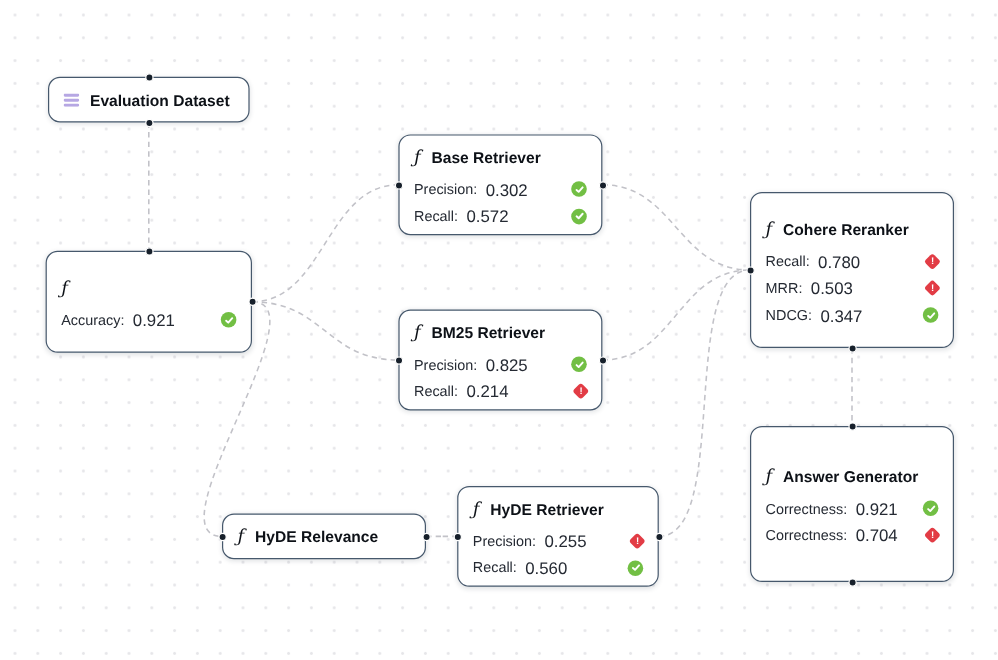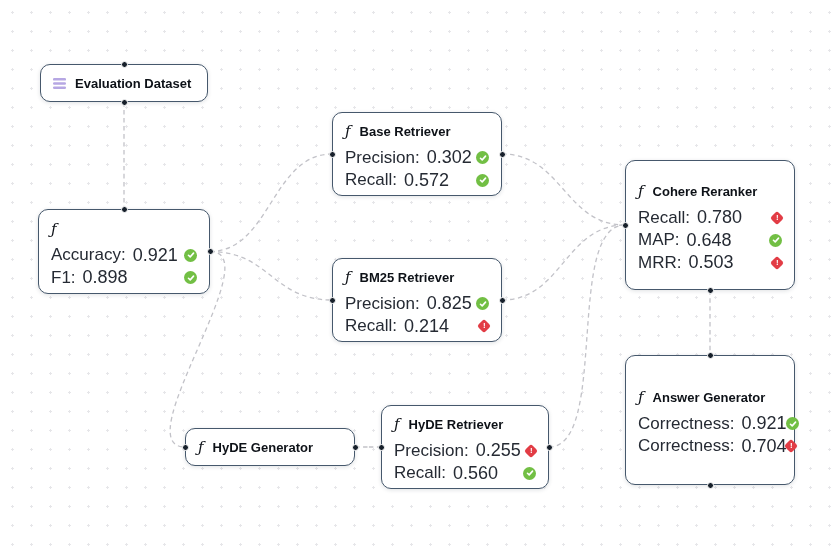--- a/index.html
+++ b/index.html
@@ -16,23 +16,23 @@
   .edge{fill:none;stroke:var(--edge);stroke-width:1.3;stroke-dasharray:4.5 3.5;}
   .node{position:absolute;background:#fff;border:1.8px solid var(--border);
     border-radius:10px;box-shadow:0 1px 4px rgba(30,41,59,.14);
     padding:0 12px;display:flex;flex-direction:column;justify-content:center;}
   .node-title{display:flex;align-items:center;gap:9px;height:30px;flex:none;}
   .fn-icon{font-family:"DejaVu Serif",serif;font-style:italic;font-size:15px;
     line-height:1;color:var(--title);flex:none;}
   .dataset-icon{display:flex;align-items:center;flex:none;}
   .title-text{font-weight:bold;font-size:13px;color:var(--title);white-space:nowrap;}
   .metric-row{display:flex;align-items:center;height:22.5px;flex:none;}
-  .metric-label{font-size:17px;color:var(--metric);white-space:nowrap;}
+  .metric-label{font-size:12px;color:var(--metric);white-space:nowrap;}
   .metric-label::after{content:":";}
-  .metric-value{font-size:18px;color:var(--metric);margin-left:7px;white-space:nowrap;}
+  .metric-value{font-size:14px;color:var(--metric);margin-left:7px;white-space:nowrap;}
   .status{margin-left:auto;display:flex;align-items:center;justify-content:center;flex:none;}
   .status-pass{width:13px;height:13px;border-radius:50%;background:var(--green);}
   .status-fail{width:10px;height:10px;border-radius:2.5px;background:var(--red);
     transform:rotate(45deg);}
   .status-fail .excl{transform:rotate(-45deg);color:#fff;font-size:8px;
     font-weight:bold;font-style:normal;line-height:1;}
   .handle{position:absolute;width:7px;height:7px;background:var(--handle);
     border:1px solid #fff;border-radius:50%;}
   .handle-top{top:-4.5px;left:50%;margin-left:-3.5px;}
   .handle-bottom{bottom:-4.5px;left:50%;margin-left:-3.5px;}
@@ -74,29 +74,20 @@
       </div>
       <div class="metric-row">
         <span class="metric-label">Accuracy</span>
         <span class="metric-value">0.921</span>
         <span class="status status-pass">
           <svg viewBox="0 0 12 12" width="8" height="8">
             <path d="M2.2 6.4 L4.8 8.8 L9.8 3.2" fill="none" stroke="#fff" stroke-width="2.4" stroke-linecap="round" stroke-linejoin="round"></path>
           </svg>
         </span>
       </div>
-      <div class="metric-row">
-        <span class="metric-label">F1</span>
-        <span class="metric-value">0.898</span>
-        <span class="status status-pass">
-          <svg viewBox="0 0 12 12" width="8" height="8">
-            <path d="M2.2 6.4 L4.8 8.8 L9.8 3.2" fill="none" stroke="#fff" stroke-width="2.4" stroke-linecap="round" stroke-linejoin="round"></path>
-          </svg>
-        </span>
-      </div>
       <span class="handle handle-top"></span>
       <span class="handle handle-right"></span>
     </div>
     <div class="node" style="left: 332px; top: 112px; width: 170px; height: 84px;">
       <div class="node-title">
         <span class="fn-icon">ƒ</span>
         <span class="title-text">Base Retriever</span>
       </div>
       <div class="metric-row">
         <span class="metric-label">Precision</span>
@@ -139,21 +130,21 @@
         <span class="status status-fail">
           <span class="excl">!</span>
         </span>
       </div>
       <span class="handle handle-left"></span>
       <span class="handle handle-right"></span>
     </div>
     <div class="node" style="left: 185px; top: 428px; width: 170px; height: 38px;">
       <div class="node-title">
         <span class="fn-icon">ƒ</span>
-        <span class="title-text">HyDE Generator</span>
+        <span class="title-text">HyDE Relevance</span>
       </div>
       <span class="handle handle-left"></span>
       <span class="handle handle-right"></span>
     </div>
     <div class="node" style="left: 381px; top: 405px; width: 168px; height: 84px;">
       <div class="node-title">
         <span class="fn-icon">ƒ</span>
         <span class="title-text">HyDE Retriever</span>
       </div>
       <div class="metric-row">
@@ -181,33 +172,33 @@
         <span class="title-text">Cohere Reranker</span>
       </div>
       <div class="metric-row">
         <span class="metric-label">Recall</span>
         <span class="metric-value">0.780</span>
         <span class="status status-fail">
           <span class="excl">!</span>
         </span>
       </div>
       <div class="metric-row">
-        <span class="metric-label">MAP</span>
-        <span class="metric-value">0.648</span>
-        <span class="status status-pass">
-          <svg viewBox="0 0 12 12" width="8" height="8">
-            <path d="M2.2 6.4 L4.8 8.8 L9.8 3.2" fill="none" stroke="#fff" stroke-width="2.4" stroke-linecap="round" stroke-linejoin="round"></path>
-          </svg>
-        </span>
-      </div>
-      <div class="metric-row">
         <span class="metric-label">MRR</span>
         <span class="metric-value">0.503</span>
         <span class="status status-fail">
           <span class="excl">!</span>
+        </span>
+      </div>
+      <div class="metric-row">
+        <span class="metric-label">NDCG</span>
+        <span class="metric-value">0.347</span>
+        <span class="status status-pass">
+          <svg viewBox="0 0 12 12" width="8" height="8">
+            <path d="M2.2 6.4 L4.8 8.8 L9.8 3.2" fill="none" stroke="#fff" stroke-width="2.4" stroke-linecap="round" stroke-linejoin="round"></path>
+          </svg>
         </span>
       </div>
       <span class="handle handle-left"></span>
       <span class="handle handle-bottom"></span>
     </div>
     <div class="node" style="left: 625px; top: 355px; width: 170px; height: 130px;">
       <div class="node-title">
         <span class="fn-icon">ƒ</span>
         <span class="title-text">Answer Generator</span>
       </div>

